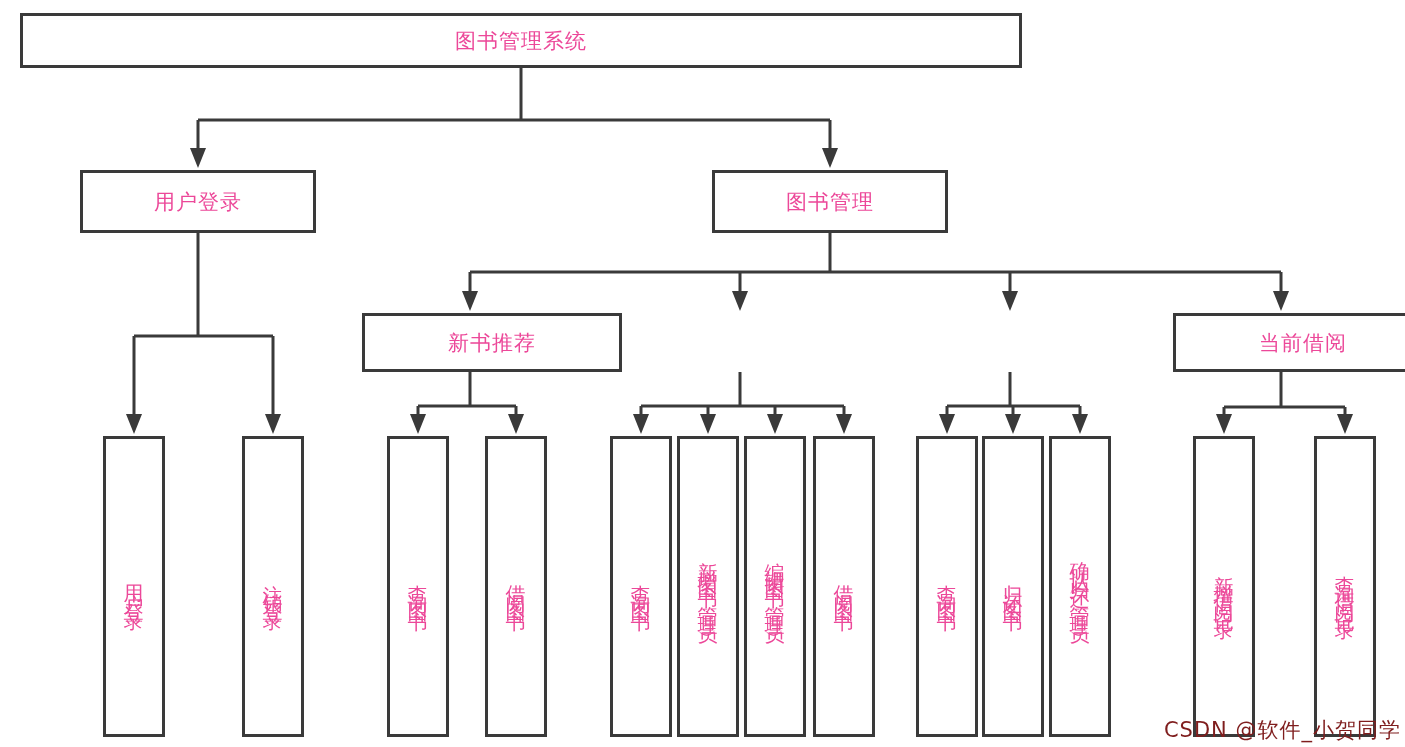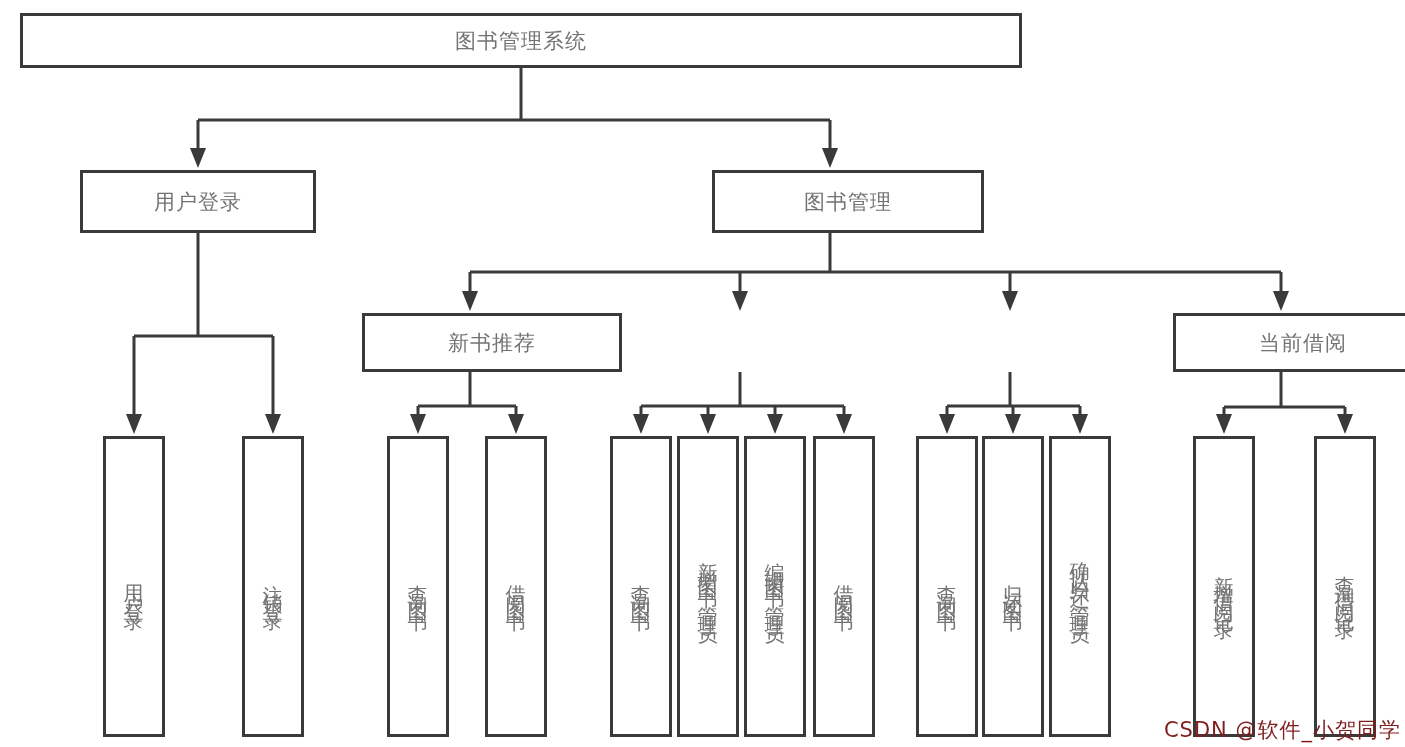--- a/index.html
+++ b/index.html
@@ -23,38 +23,38 @@
     pointer-events: none;
   }
   .node {
     position: absolute;
     box-sizing: border-box;
     border: 3px solid #3a3a3a;
     background: #ffffff;
     display: flex;
     align-items: center;
     justify-content: center;
-    color: #737373;
+    color: #ec4899;
   }
   .node.h .label {
     font-size: 21px;
     letter-spacing: 1px;
     white-space: nowrap;
   }
   .node.v .label {
     writing-mode: vertical-rl;
     text-orientation: mixed;
     font-size: 20px;
     letter-spacing: 9px;
     line-height: 1;
     white-space: nowrap;
   }
   .root-box    { left: 20px;  top: 13px;  width: 1002px; height: 55px; }
   .l2-a        { left: 80px;  top: 170px; width: 236px;  height: 63px; }
-  .l2-b        { left: 712px; top: 170px; width: 272px;  height: 63px; }
+  .l2-b        { left: 712px; top: 170px; width: 236px;  height: 63px; }
   .l3          { top: 313px; width: 260px; height: 59px; }
   .l3-0 { left: 362px; }
   .l3-1 { left: 632px; }
   .l3-2 { left: 902px; }
   .l3-3 { left: 1173px; }
   .leaf { top: 436px; width: 62px; height: 301px; }
   .ul-0 { left: 103px; }  .ul-1 { left: 242px; }
   .nb-0 { left: 387px; }  .nb-1 { left: 485px; }
   .bb-0 { left: 610px; }  .bb-1 { left: 677px; }  .bb-2 { left: 744px; }  .bb-3 { left: 813px; }
   .cb-0 { left: 916px; }  .cb-1 { left: 982px; }  .cb-2 { left: 1049px; }

